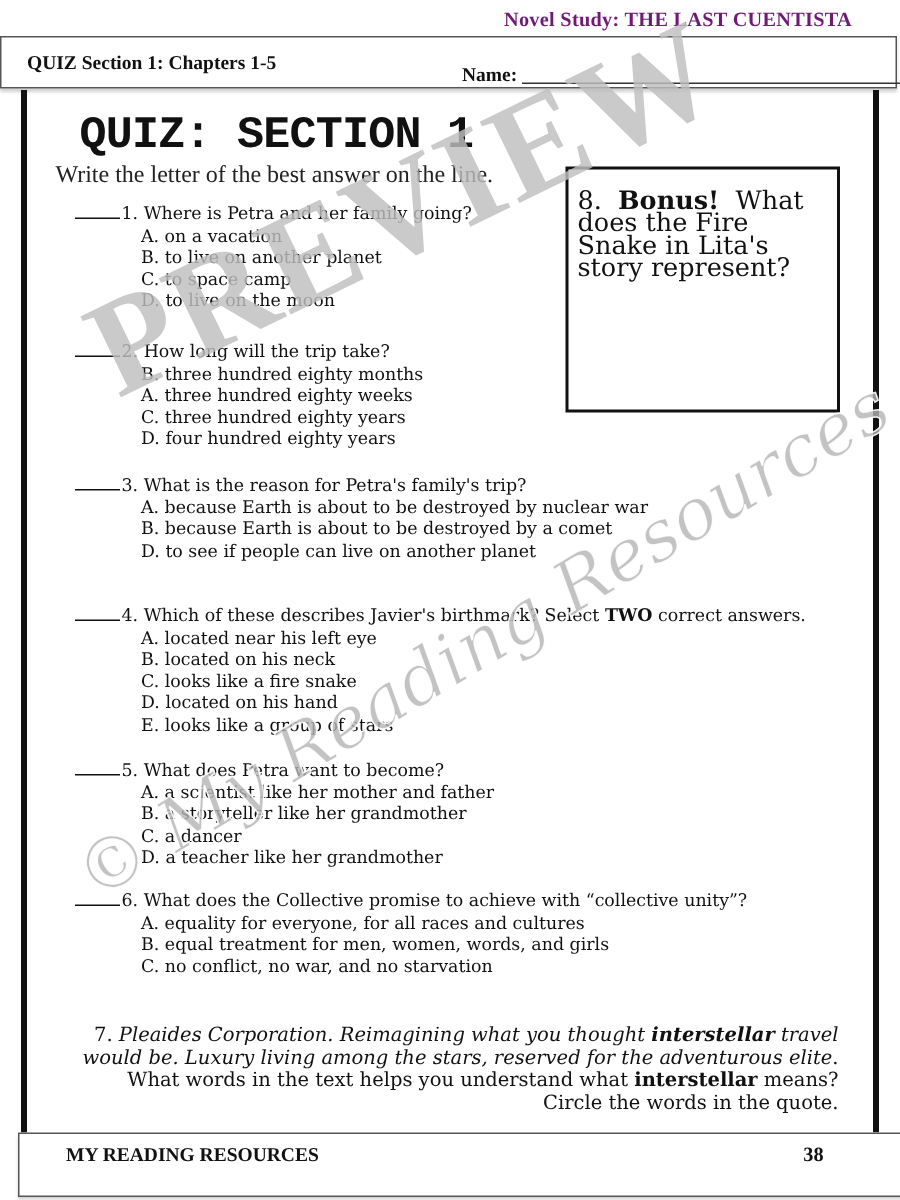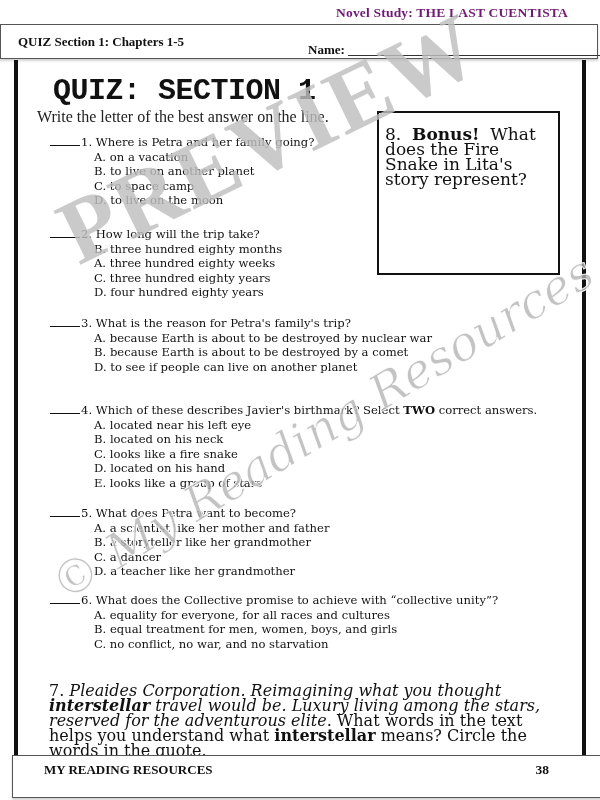--- a/index.html
+++ b/index.html
@@ -69,21 +69,21 @@
       position: absolute; left: 377px; top: 111px; width: 183px; height: 164px;
       border: 2.5px solid #111; background: #fff;
     }
     .bonus-text {
       position: absolute; left: 6px; top: 14px; width: 160px;
       font-size: 17px; line-height: 15px;
     }
 
     .q7 {
       position: absolute; left: 49px; top: 683px; width: 510px;
-      font-size: 16px; line-height: 15px;
+      font-size: 13px; line-height: 15px; text-align: right;
     }
     .q7 .it { font-style: italic; }
 
     .wm-preview {
       position: absolute; left: 65px; top: 185px;
       font-family: "Liberation Serif", serif; font-weight: bold;
       font-size: 92px; color: rgba(190,190,190,0.82); letter-spacing: 2px;
       transform: rotate(-26deg); transform-origin: left center;
       pointer-events: none; white-space: nowrap;
     }
@@ -180,21 +180,21 @@
   </div>
 </div>
 
 <div class="question" style="top:593px;">
   <div class="q-line">
     <span class="blank"></span>
     <span>6.</span>&nbsp;<span>What does the Collective promise to achieve with “collective unity”?</span>
   </div>
   <div class="options">
     <div class="option">A. equality for everyone, for all races and cultures</div>
-    <div class="option">B. equal treatment for men, women, boys, and girls</div>
+    <div class="option">B. equal treatment for men, women, words, and girls</div>
     <div class="option">C. no conflict, no war, and no starvation</div>
   </div>
 </div>
 
 <div class="q7">
   <span>7.</span>
   <span class="it"><span>Pleaides Corporation. Reimagining what you thought </span><span class="bold">interstellar</span><span> travel would be. Luxury living among the stars, reserved for the adventurous elite</span></span><span>. What words in the text helps you understand what </span><span class="bold">interstellar</span><span> means? Circle the words in the quote.</span>
 </div>
 
 <div class="bonus-box">

